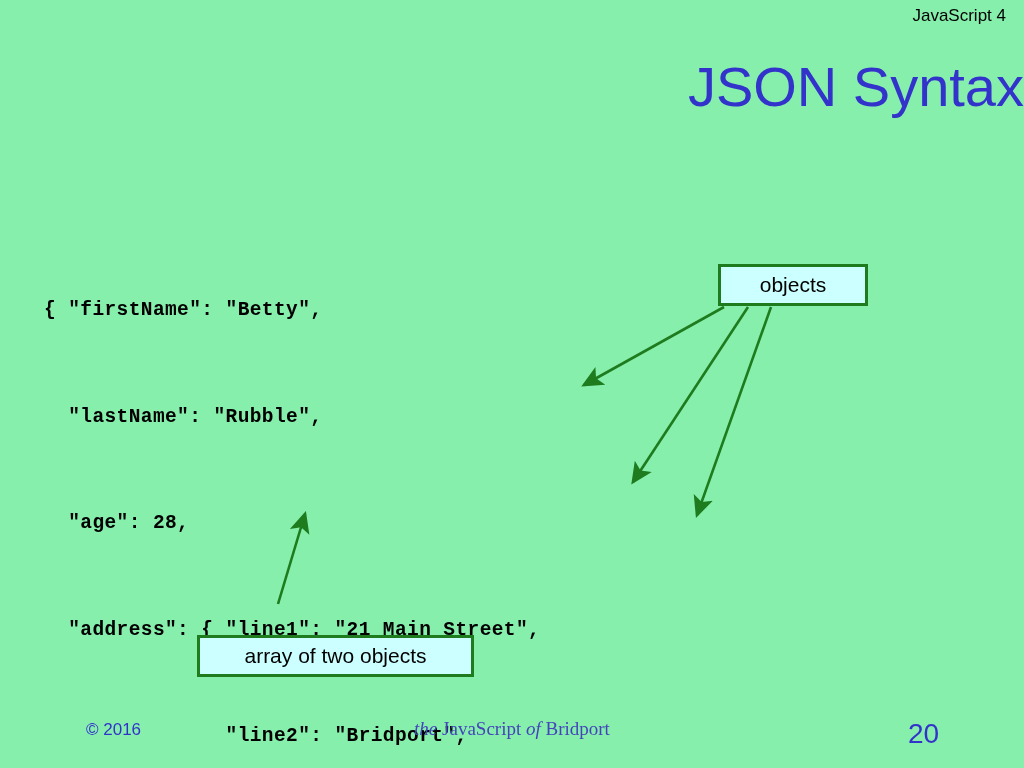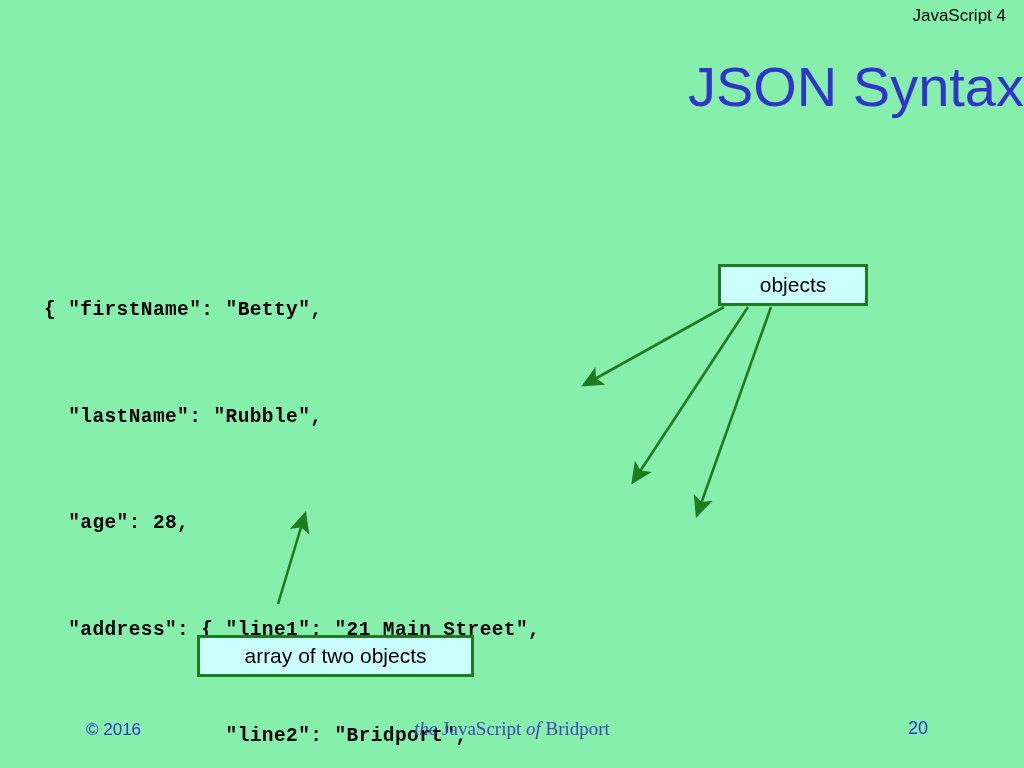--- a/index.html
+++ b/index.html
@@ -115,21 +115,21 @@
     font-size: 19px;
     color: #4444bb;
     white-space: nowrap;
   }
   #footer-university .ital { font-style: italic; text-align: center; }
   #footer-pagenum {
     position: absolute;
     left: 908px;
     top: 718px;
     font-family: "Liberation Sans", sans-serif;
-    font-size: 18px;
+    font-size: 28px;
     color: #3333cc;
     white-space: nowrap;
   }
 </style>
 </head>
 <body>
 
 <div id="slide">
 
   <div id="header-label">JavaScript 4</div>

